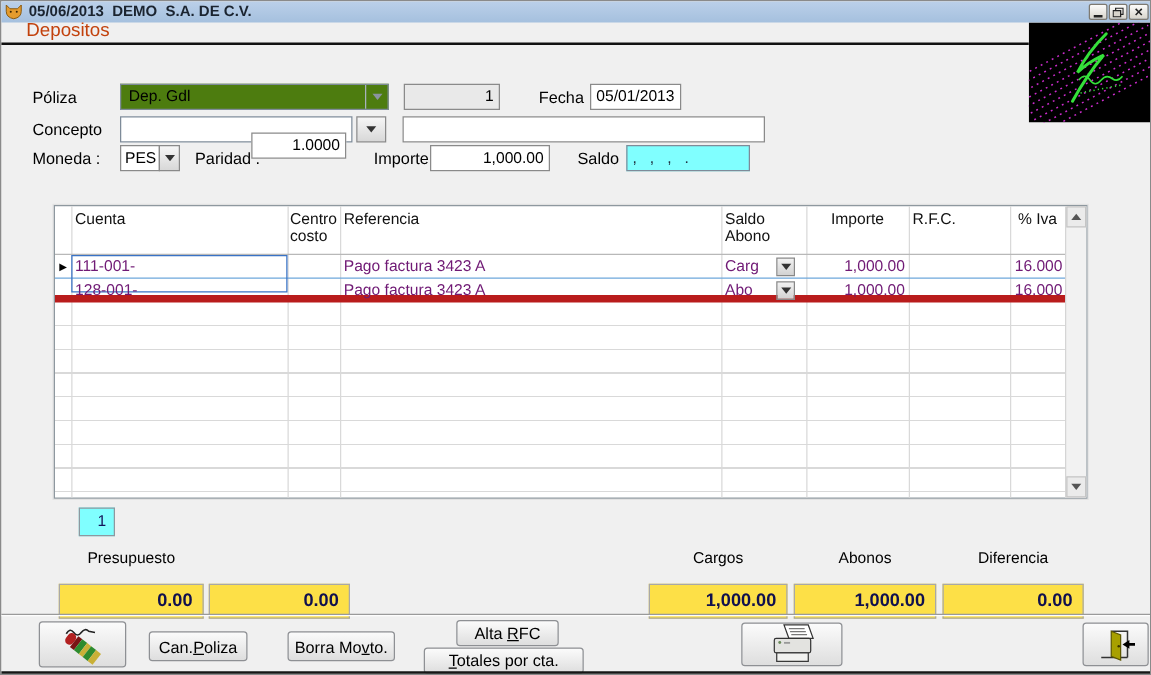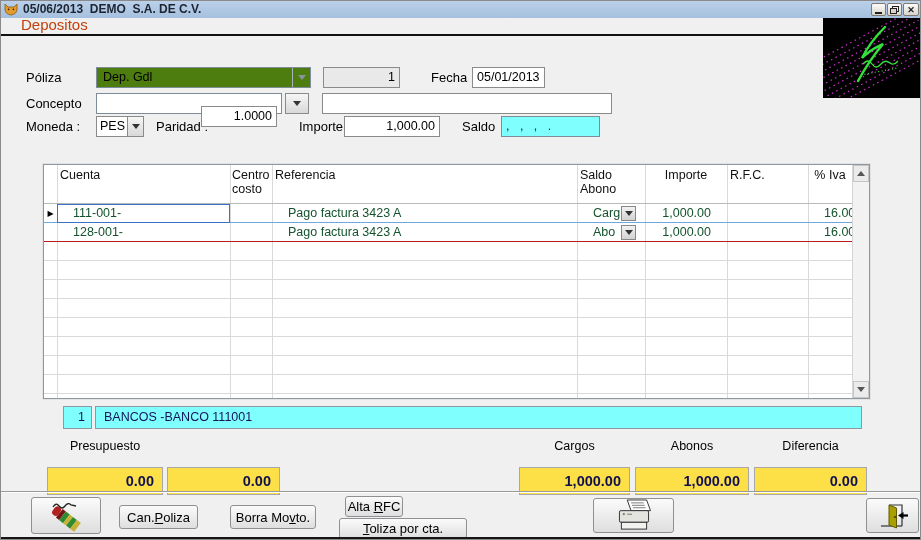--- a/index.html
+++ b/index.html
@@ -41,22 +41,22 @@
     border:1px solid #8A8A8A; display:flex; align-items:center; justify-content:center; }
   .cyan { background:#80FFFF !important; }
 
   
   .grid { position:absolute; left:42px; top:163px; width:827px; height:235px; background:#fff;
     border:1px solid #8E989F; box-shadow:0 0 0 1px #E2E2E2; }
   .vline { position:absolute; top:0; width:1px; height:233px; background:#D9D9D9; }
   .grid-headline { position:absolute; left:0; top:38px; width:808px; height:1px; background:#B8B8B8; }
   .ghead { position:absolute; font-size:12.5px; color:#111; line-height:14px; padding-top:3px; }
   .grow { position:absolute; left:0; width:808px; height:19px; }
-  .gcell { position:absolute; top:0; height:19px; font-size:12.5px; line-height:18px; color:#14532d;
-    padding:0 16px; overflow:hidden; white-space:nowrap; }
+  .gcell { position:absolute; top:0; height:30px; font-size:12.5px; line-height:18px; color:#701a75;
+    padding:0 3px; overflow:hidden; white-space:nowrap; }
   .gcell.r { text-align:right; }
   .focus-cell { outline:1px solid #3973C6; outline-offset:-1px; }
   .rowsel { position:absolute; left:0; top:0; width:13px; height:19px; text-align:center;
     font-size:8px; line-height:19px; color:#000; }
   .gcombo-btn { position:absolute; top:2px; width:15px; height:15px;
     background:linear-gradient(#F2F2F2,#D2D2D2); border:1px solid #888;
     display:flex; align-items:center; justify-content:center; }
   .empty-rows { position:absolute; left:0; top:77px; width:808px; height:156px;
     background:repeating-linear-gradient(to bottom, transparent 0 18px, #D9D9D9 18px 19px); }
 
@@ -195,21 +195,21 @@
         <span>Carg</span>
         <div class="gcombo-btn" style="left:44px">
             <div class="arr-down"></div>
           </div>
       </div>
       <div class="gcell r" style="left:601px;width:82px">1,000.00</div>
       <div class="gcell" style="left:683px;width:81px"></div>
       <div class="gcell r" style="left:764px;width:44px;padding-right:2px">16.000</div>
     </div>
 
-    <div class="grow" style="top:58px;border-bottom:1px solid #b91c1c">
+    <div class="grow" style="top:58px;border-bottom:6px solid #b91c1c">
       <div class="rowsel"></div>
       <div class="gcell" style="left:13px;width:173px">128-001-</div>
       <div class="gcell" style="left:186px;width:42px"></div>
       <div class="gcell" style="left:228px;width:305px">Pago factura 3423 A</div>
       <div class="gcell" style="left:533px;width:68px">
         <span>Abo</span>
         <div class="gcombo-btn" style="left:44px">
             <div class="arr-down"></div>
           </div>
       </div>
@@ -224,21 +224,20 @@
       <div class="sbtn" style="top:0">
           <div class="tri-up"></div>
         </div>
       <div class="sbtn" style="top:216px">
           <div class="tri-dn"></div>
         </div>
     </div>
   </div>
 
   <div class="acct" style="left:62px;width:29px;text-align:right;padding-right:6px">1</div>
-  <div class="acct" style="left:94px;width:767px;padding-left:8px">BANCOS -BANCO 111001</div>
 
   <div class="tlabel" style="left:46px;width:116px">Presupuesto</div>
   <div class="tlabel" style="left:518px;width:111px">Cargos</div>
   <div class="tlabel" style="left:634px;width:114px">Abonos</div>
   <div class="tlabel" style="left:753px;width:113px">Diferencia</div>
 
   <div class="tval" style="left:46px;width:116px">0.00</div>
   <div class="tval" style="left:166px;width:113px">0.00</div>
   <div class="tval" style="left:518px;width:111px">1,000.00</div>
   <div class="tval" style="left:634px;width:114px">1,000.00</div>
@@ -261,26 +260,26 @@
   </div>
 
   <div class="btn" style="left:118px;top:504px;width:79px;height:24px">
     <span><span>Can.</span><u>P</u><span>oliza</span></span>
   </div>
 
   <div class="btn" style="left:229px;top:504px;width:86px;height:24px">
     <span><span>Borra Mo</span><u>v</u><span>to.</span></span>
   </div>
 
-  <div class="btn" style="left:344px;top:495px;width:58px;height:21px">
+  <div class="btn" style="left:364px;top:495px;width:82px;height:21px">
     <span style="white-space:pre"><span>Alta </span><u>R</u><span>FC</span></span>
   </div>
 
   <div class="btn" style="left:338px;top:517px;width:128px;height:21px">
-    <span><span></span><u>T</u><span>oliza por cta.</span></span>
+    <span><span></span><u>T</u><span>otales por cta.</span></span>
   </div>
 
   <div class="btn" style="left:592px;top:497px;width:81px;height:35px">
     <svg width="46" height="33" viewBox="0 0 46 34">
       <polygon points="16,1 36,1 40,12 20,12" fill="#fff" stroke="#333"></polygon>
       <line x1="20" y1="4" x2="33" y2="4" stroke="#777"></line>
       <line x1="21" y1="6.5" x2="34" y2="6.5" stroke="#777"></line>
       <line x1="22" y1="9" x2="35" y2="9" stroke="#777"></line>
       <rect x="8" y="12" width="30" height="12" rx="1.5" fill="#E3E3E0" stroke="#333"></rect>
       <rect x="10" y="24" width="26" height="7" fill="#F2F2F0" stroke="#333"></rect>

